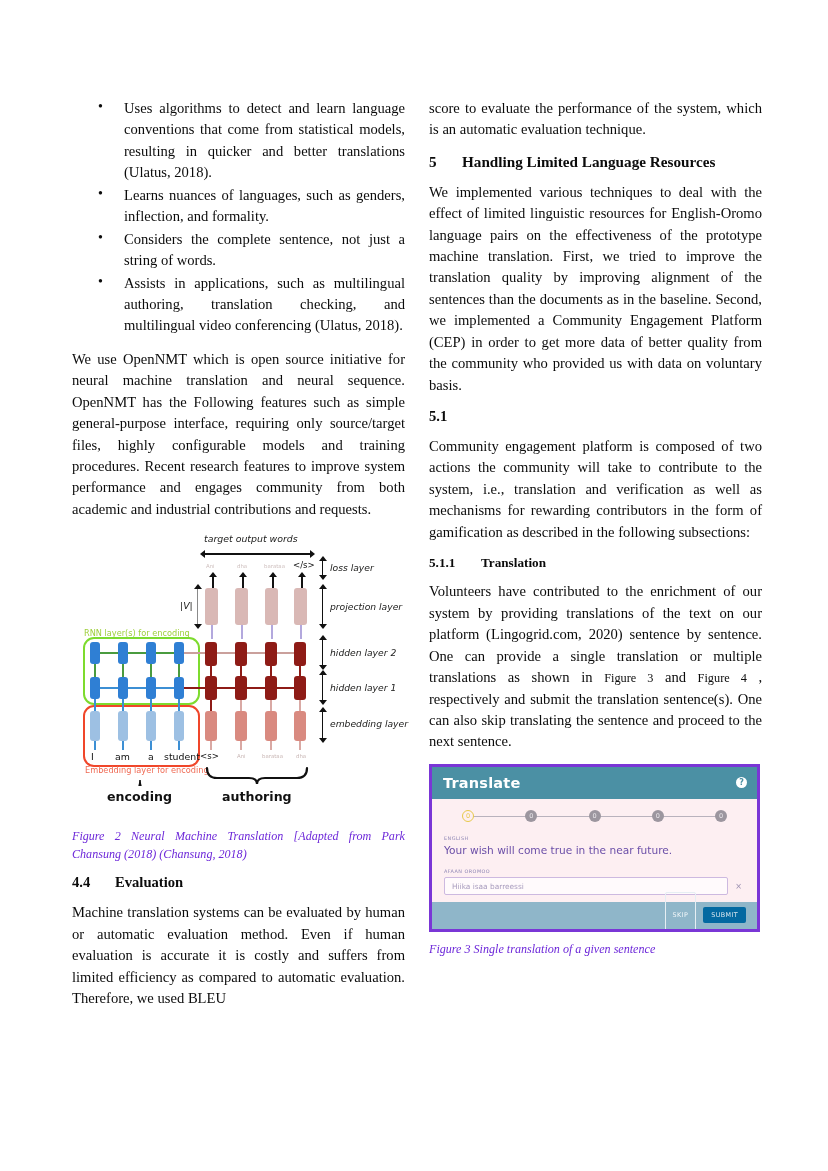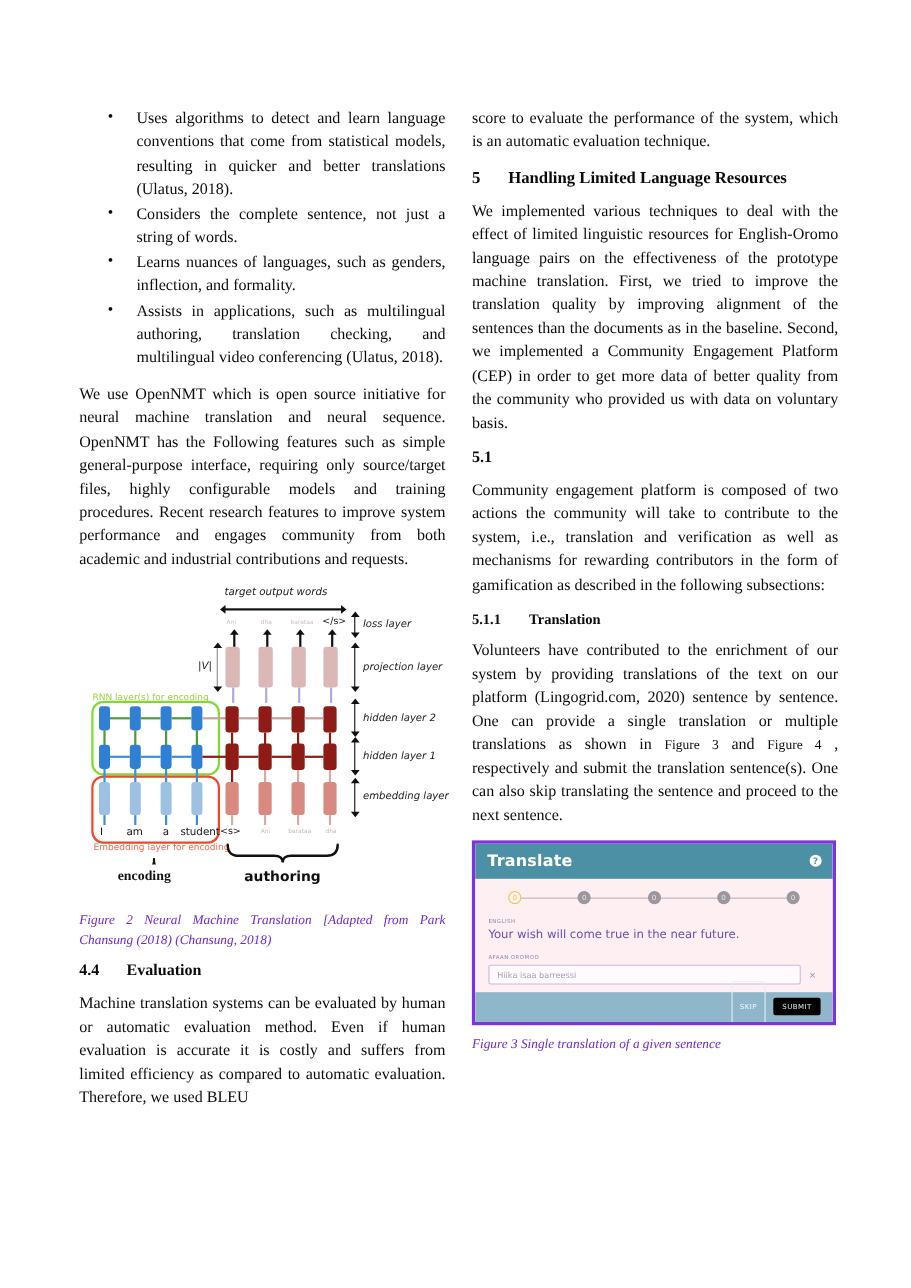--- a/index.html
+++ b/index.html
@@ -362,38 +362,38 @@
     font-size: 6.4px;
     color: #f2f7fa;
     border: 1px solid #e6eef3;
     border-radius: 2px;
     padding: 18px 7px;
     letter-spacing: 0.4px;
   }
   .btn-submit {
     font-size: 6.4px;
     color: #dbe8ef;
-    background: #000000;
+    background: #0369a1;
     border-radius: 2px;
     padding: 4px 8px;
     letter-spacing: 0.4px;
   }
 </style>
 </head>
 <body>
 
 <div class="page">
   <div class="columns">
 
     <div class="col">
 
       <ul class="bullets">
         <li><span>Uses algorithms to detect and learn language conventions that come from statistical models, resulting in quicker and better translations (Ulatus, 2018).</span></li>
+        <li><span>Learns nuances of languages, such as genders, inflection, and formality.</span></li>
         <li><span>Considers the complete sentence, not just a string of words.</span></li>
-        <li><span>Learns nuances of languages, such as genders, inflection, and formality.</span></li>
         <li><span>Assists in applications, such as multilingual authoring, translation checking, and multilingual video conferencing (Ulatus, 2018).</span></li>
       </ul>
 
       <p class="body">We use OpenNMT which is open source initiative for neural machine translation and neural sequence. OpenNMT has the Following features such as simple general-purpose interface, requiring only source/target files, highly configurable models and training procedures. Recent research features to improve system performance and engages community from both academic and industrial contributions and requests.</p>
 
       <div class="nmt-fig">
         <div class="nmt-inner">
 
           <div class="nmt-lbl nmt-target-words">target output words</div>
           <div class="nmt-arrowh" style="left:131px; top:22px; width:108px;"></div>
@@ -542,21 +542,21 @@
           <div class="word faded" style="left:190px; top:222px;">barataa</div>
           <div class="word faded" style="left:224px; top:222px;">dha</div>
 
           <div class="nmt-redlbl" style="left:13px; top:234px;">Embedding layer for encoding</div>
 
           <div style="position:absolute;left:56px;top:240px;width:24px;height:14px;">
             <svg width="24" height="14" viewBox="0 0 24 14">
                 <path d="M1 1 Q1 7 11 7 Q1 7 1 13" transform="rotate(-90 12 7)" fill="none" stroke="#111" stroke-width="1.6"></path>
               </svg>
           </div>
-          <div class="bigword" style="left:35px; top:258px;font-family:Liberation Serif, serif;">encoding</div>
+          <div class="bigword" style="left:35px; top:258px;">encoding</div>
 
           <div style="position:absolute;left:133px;top:235px;width:104px;height:19px;">
             <svg width="104" height="19" viewBox="0 0 104 19" preserveAspectRatio="none">
               <path d="M2 2 Q2 12 12 12 L44 12 Q52 12 52 18 Q52 12 60 12 L92 12 Q102 12 102 2" fill="none" stroke="#111" stroke-width="2.2" stroke-linecap="round"></path>
             </svg>
           </div>
           <div class="bigword" style="left:150px; top:258px;">authoring</div>
 
         </div>
       </div>

